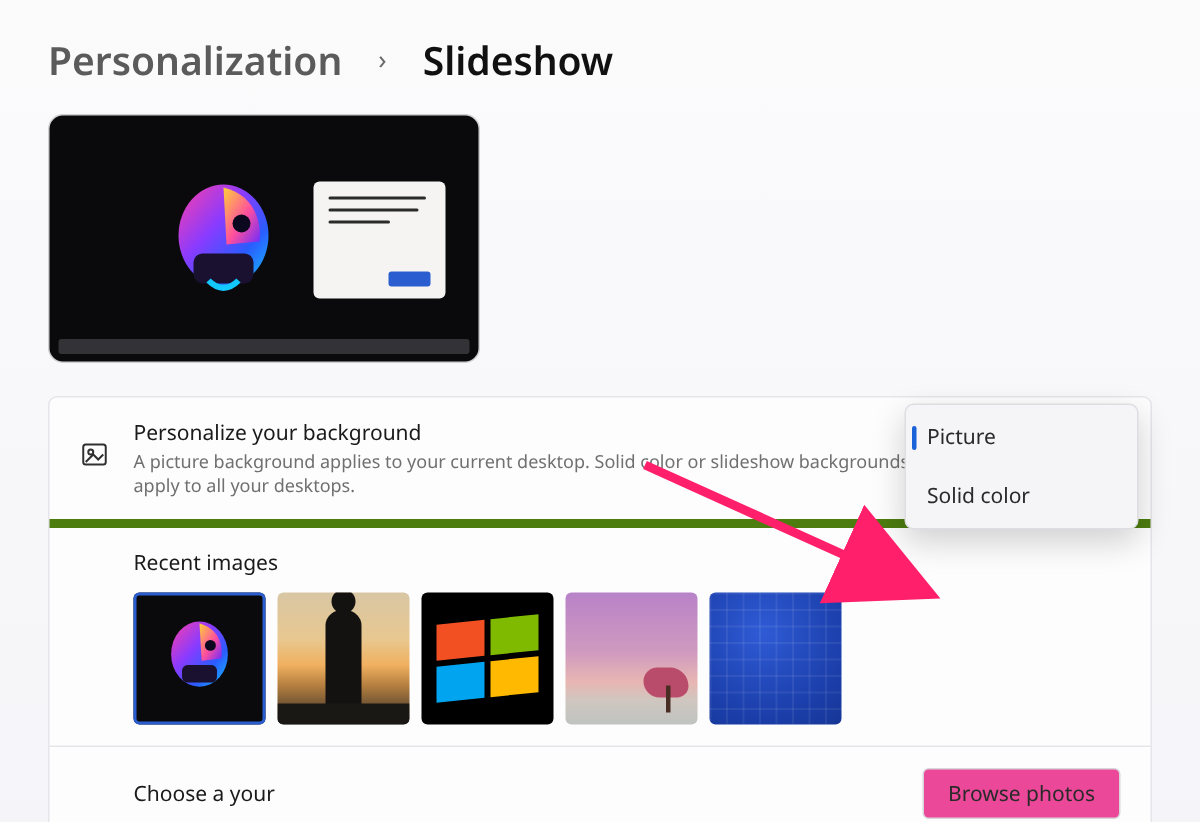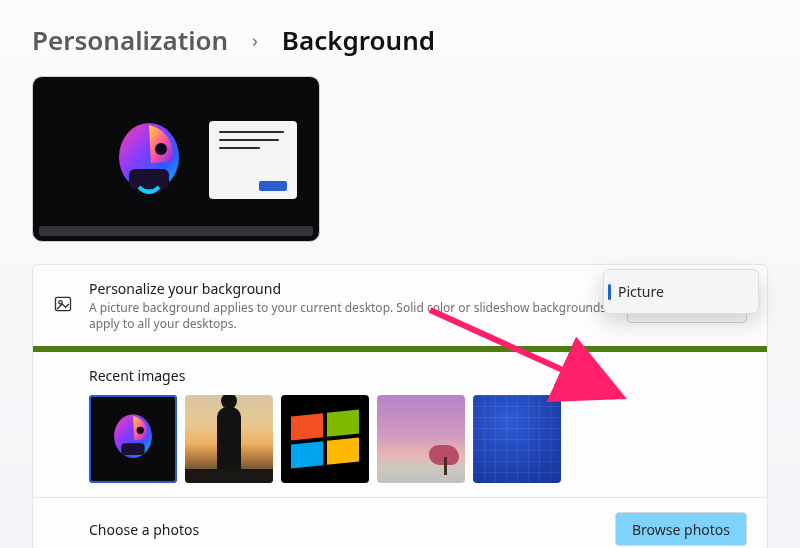--- a/index.html
+++ b/index.html
@@ -155,21 +155,21 @@
     top: 50%;
     transform: translateY(-50%);
     color: #4a4a4a;
   }
 
   .plain-btn {
     height: 34px;
     padding: 0 16px;
     border: 1px solid #d7d6db;
     border-radius: 4px;
-    background: #7dd3fc;
+    background: #ec4899;
     display: flex;
     align-items: center;
     font-size: 14px;
     color: #2a2a2a;
     cursor: pointer;
   }
 
   
   .recent-row {
     border-top: 6px solid #4d7c0f;
@@ -279,21 +279,21 @@
     pointer-events: none;
     z-index: 30;
   }
 </style>
 </head>
 <body>
 
 <div class="breadcrumb">
   <span class="crumb-parent">Personalization</span>
   <span class="crumb-sep">›</span>
-  <span class="crumb-current">Background</span>
+  <span class="crumb-current">Slideshow</span>
 </div>
 
 <div class="preview-wrap">
   <div class="preview">
     <div class="helm">
       <svg viewBox="0 0 80 88">
         <defs>
           <linearGradient id="rb" x1="0" y1="0" x2="1" y2="1">
             <stop offset="0%" stop-color="#ff3fa5"></stop>
             <stop offset="40%" stop-color="#8a3bff"></stop>
@@ -346,20 +346,21 @@
           <svg width="12" height="12" viewBox="0 0 12 12">
               <path d="M2 4 L6 8 L10 4" fill="none" stroke="#4a4a4a" stroke-width="1.5" stroke-linecap="round"></path>
             </svg>
         </span>
       </div>
     </div>
   </div>
 
   <div class="dd-menu">
     <div class="item selected">Picture</div>
+    <div class="item">Solid color</div>
   </div>
 
   <div class="recent-row">
     <div class="title">Recent images</div>
     <div class="thumbs">
       <div class="thumb t-helm selected">
         <svg viewBox="0 0 80 88">
           <ellipse cx="40" cy="40" rx="26" ry="30" fill="url(#rb)"></ellipse>
           <path d="M40 12 C56 16 62 30 60 44 L42 46 L40 12Z" fill="url(#rb2)"></path>
           <rect x="24" y="50" width="32" height="16" rx="5" fill="#1a1030"></rect>
@@ -383,21 +384,21 @@
             <div class="canopy"></div>
             <div class="trunk"></div>
           </div>
       </div>
       <div class="thumb t-blue"></div>
     </div>
   </div>
 
   <div class="row" style="padding-left:56px;">
     <div class="row-text">
-      <div class="title">Choose a photos</div>
+      <div class="title">Choose a your</div>
     </div>
     <div class="row-ctrl">
       <div class="plain-btn">
         <span>Browse photos</span>
       </div>
     </div>
   </div>
 
 </div>
 

